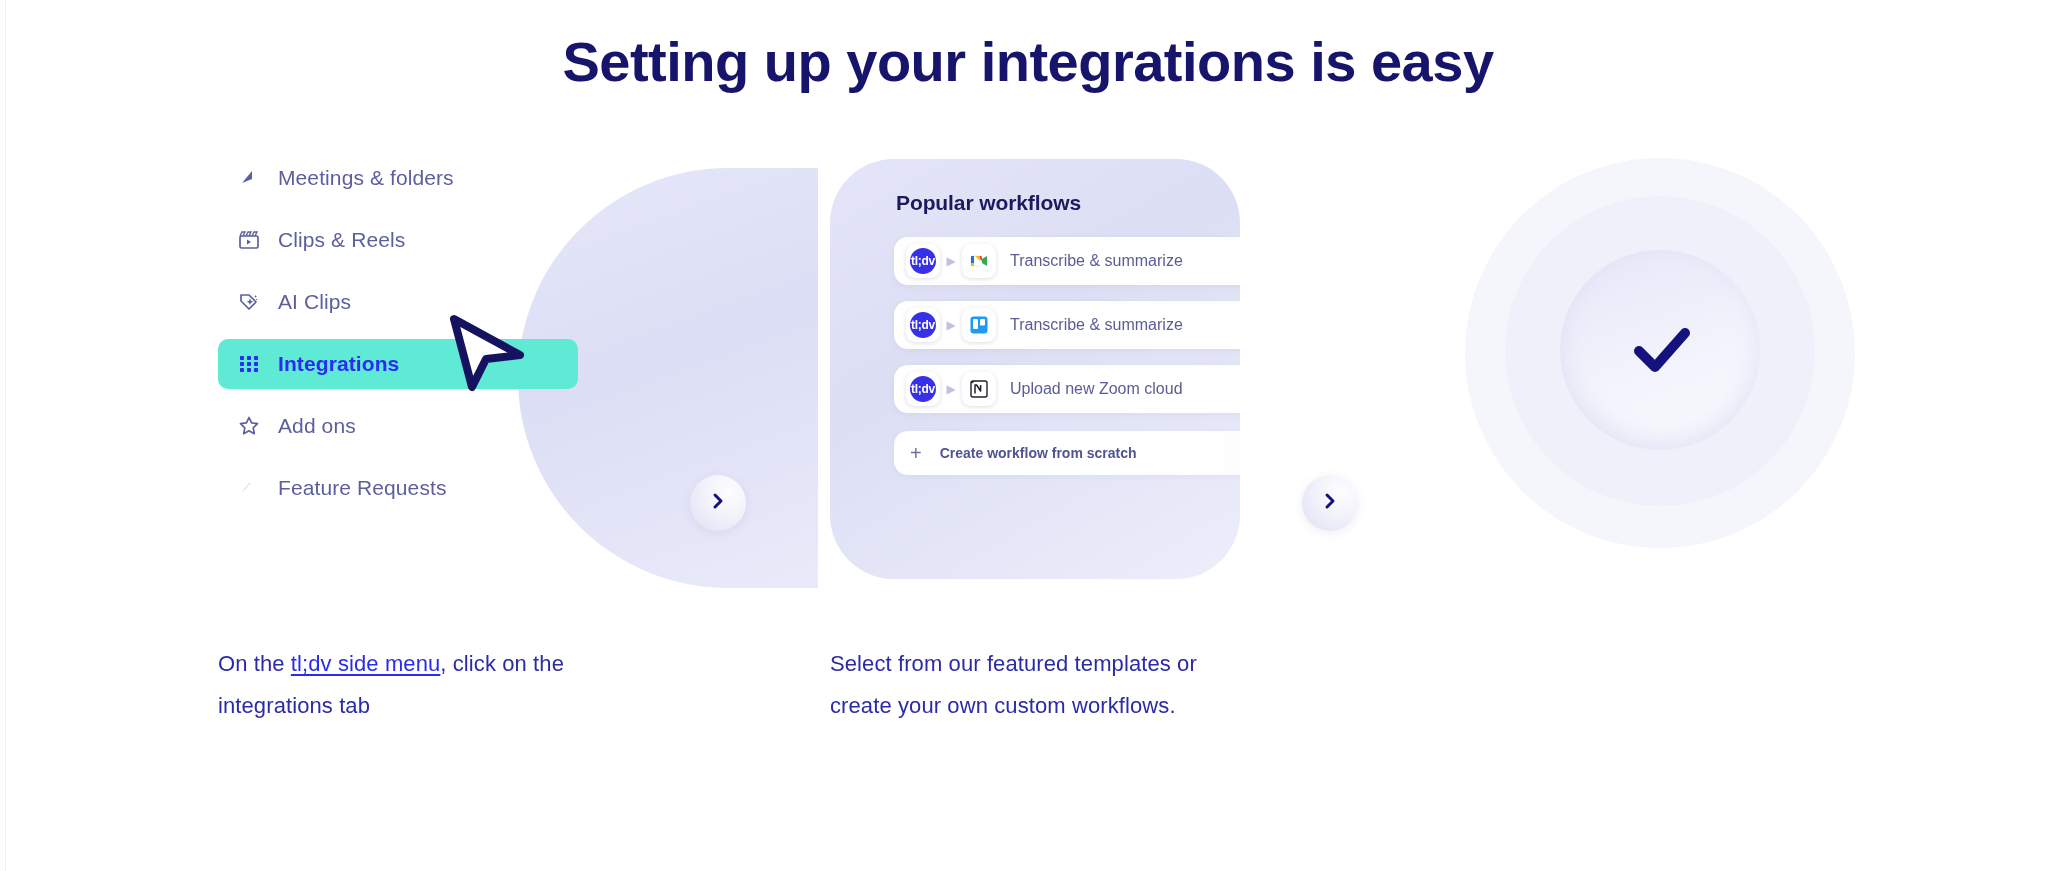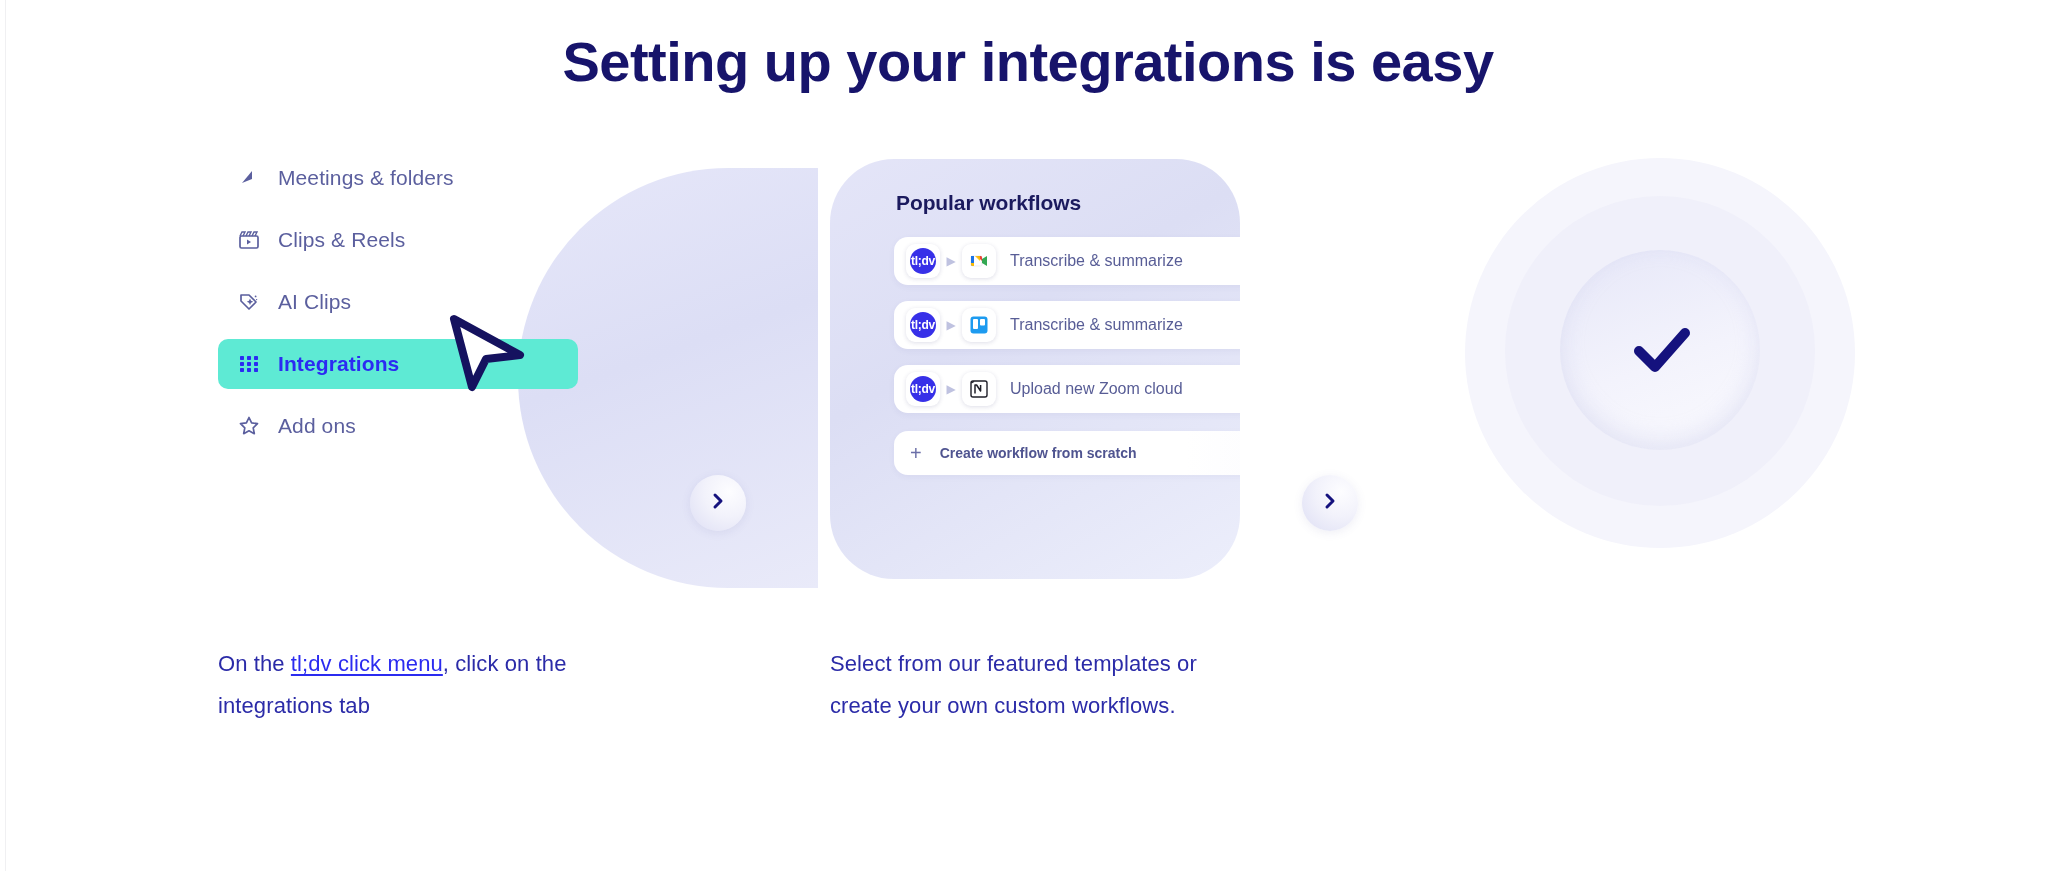--- a/index.html
+++ b/index.html
@@ -377,33 +377,41 @@
           <span class="mi-icon">
             <svg width="24" height="24" viewBox="0 0 24 24" fill="none" stroke="#5b5f9e" stroke-width="1.7" stroke-linejoin="round">
               <path d="M12 3.5 l2.6 5.4 5.9 .8 -4.3 4.1 1.1 5.9 -5.3-2.9 -5.3 2.9 1.1-5.9 -4.3-4.1 5.9-.8 z"></path>
             </svg>
           </span>
           <span class="mi-label">Add ons</span>
         </div>
 
         <div class="menu-gap"></div>
 
+        <div class="menu-item">
+          <span class="mi-icon">
+            <svg width="18" height="18" viewBox="0 0 18 18" fill="none" stroke="#e5e5ee" stroke-width="1.4">
+              <path d="M3 12 L10 4"></path>
+            </svg>
+          </span>
+          <span class="mi-label">Feature Requests</span>
+        </div>
 
       </div>
 
       <div class="cursor-arrow">
         <svg width="82" height="82" viewBox="0 0 82 82" fill="none">
           <path d="M8 8 L74 44 L40 48 L26 76 Z" fill="#ffffff" stroke="#15125f" stroke-width="8" stroke-linejoin="round"></path>
         </svg>
       </div>
 
     </div>
 
     <div class="caption caption-1">
-      <span>On the </span><a class="inline-link" href="#">tl;dv click menu</a><span>, click on the integrations tab</span>
+      <span>On the </span><a class="inline-link" href="#">tl;dv side menu</a><span>, click on the integrations tab</span>
     </div>
   </div>
 
   <div class="col col-2">
     <div class="visual">
 
       <div class="wf-card">
 
         <div class="wf-title">Popular workflows</div>
 

